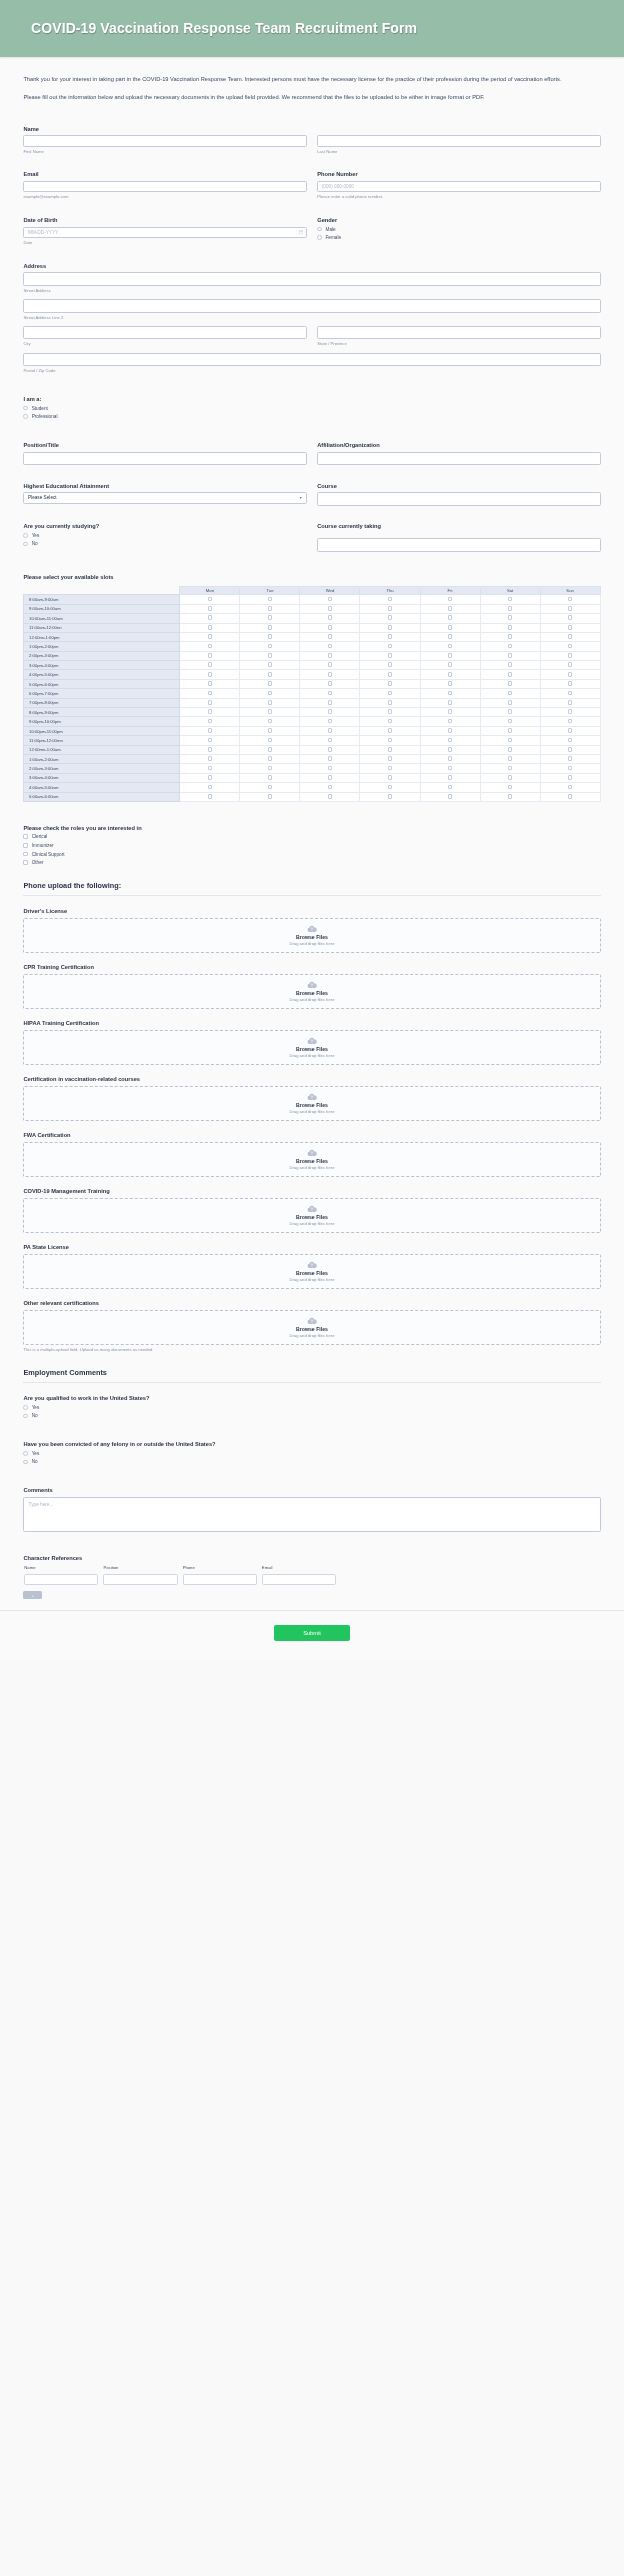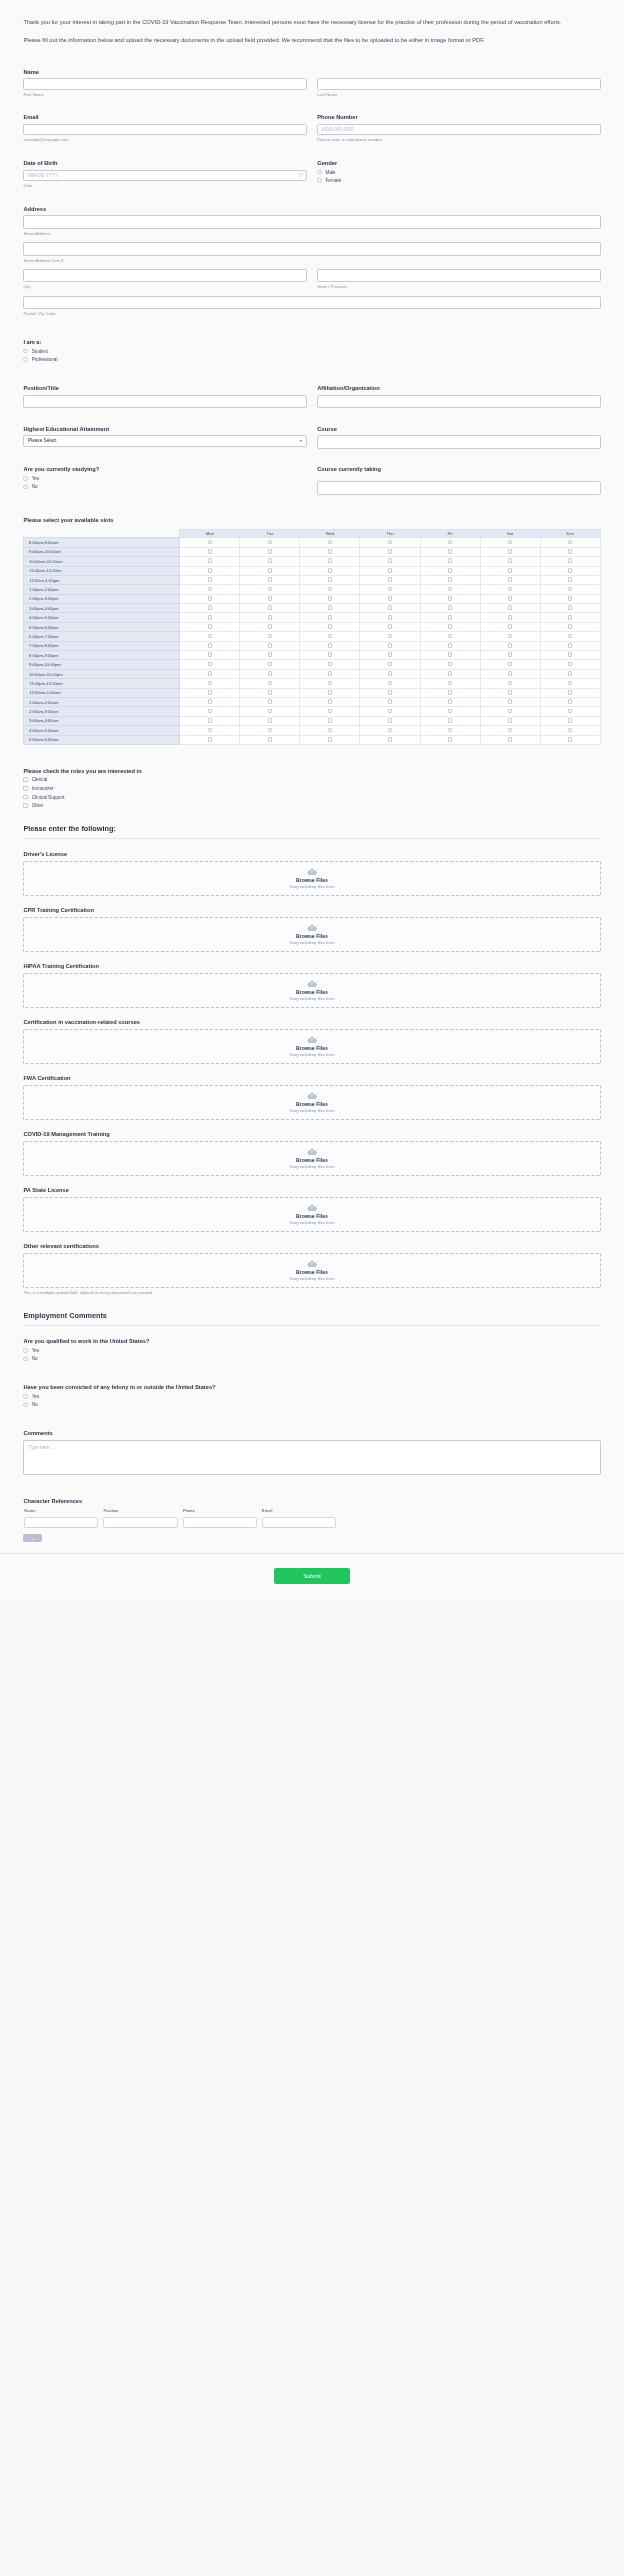--- a/index.html
+++ b/index.html
@@ -240,20 +240,23 @@
   }
 
   .spacer-sm { height:6.2px; }
   .spacer-md { height:11.4px; }
 </style>
 </head>
 <body>
 
 <div class="form-wrap">
 
+  <div class="form-header" style="background: rgb(150, 189, 167);">
+    <h1>COVID-19 Vaccination Response Team Recruitment Form</h1>
+  </div>
 
   <div class="form-body">
 
     <div class="intro">
       <p>Thank you for your interest in taking part in the COVID-19 Vaccination Response Team. Interested persons must have the necessary license for the practice of their profession during the period of vaccination efforts.</p>
       <p>Please fill out the information below and upload the necessary documents in the upload field provided. We recommend that the files to be uploaded to be either in image format or PDF.</p>
     </div>
 
     <div class="spacer-md"></div>
 
@@ -682,21 +685,21 @@
             <span class="check-box"></span>
             <span>Clinical Support</span>
           </label>
           <label class="opt">
             <span class="check-box"></span>
             <span>Other</span>
           </label>
         </div>
     </div>
 
-    <h2 class="section-head">Please enter the following:</h2>
+    <h2 class="section-head">Phone upload the following:</h2>
     <hr class="section-rule">
     <div id="uploads-list">
         <div class="upload-field">
           <span class="field-label">Driver's License</span>
           <div class="upload-box">
             <svg class="cloud-icon" viewBox="0 0 24 18">
               <path d="M19 17H6a5 5 0 0 1-.6-9.96A6.5 6.5 0 0 1 18 6.2 4.9 4.9 0 0 1 19 17z" fill="#b9c0d0"></path>
               <path d="M12 13.5V7.2M12 6.6l-2.6 2.7M12 6.6l2.6 2.7" stroke="#ffffff" stroke-width="1.1" fill="none" stroke-linecap="round"></path>
             </svg>
             <span class="browse-text">Browse Files</span>

